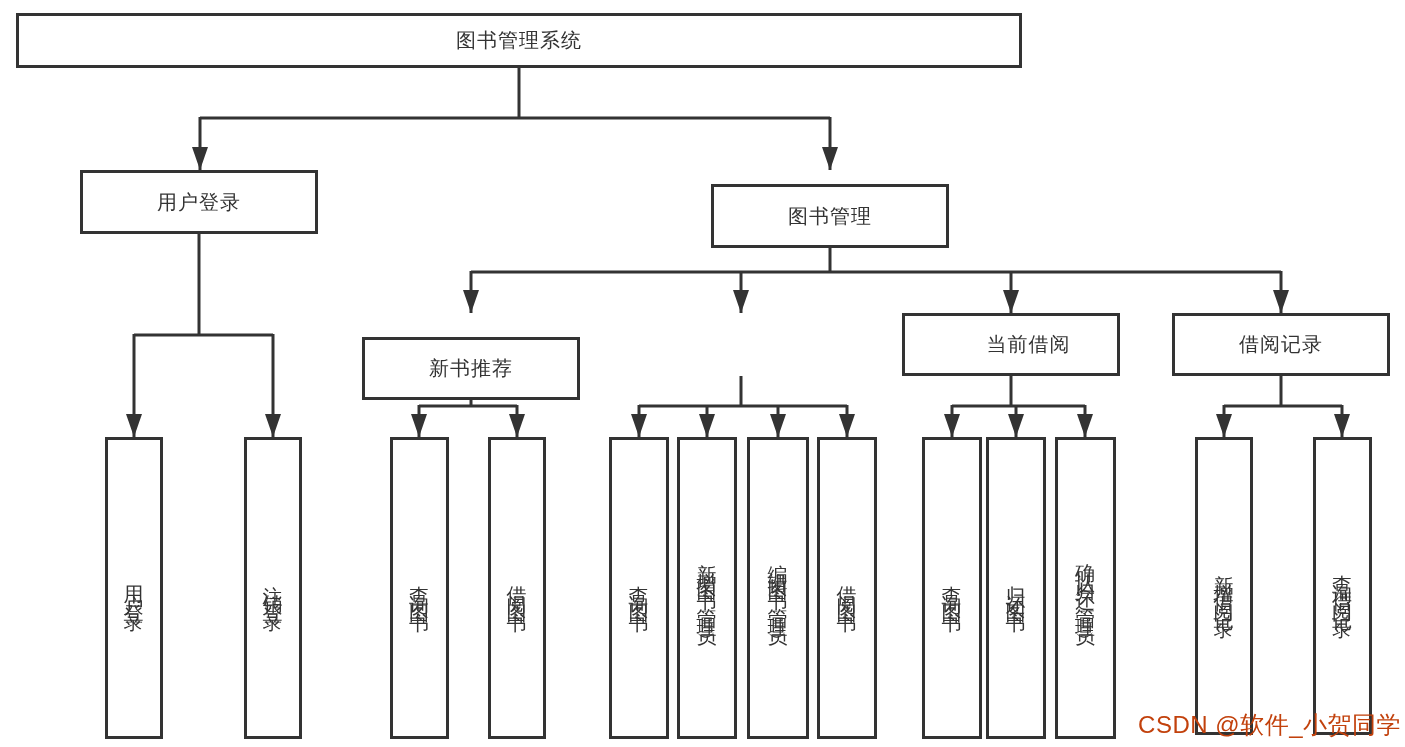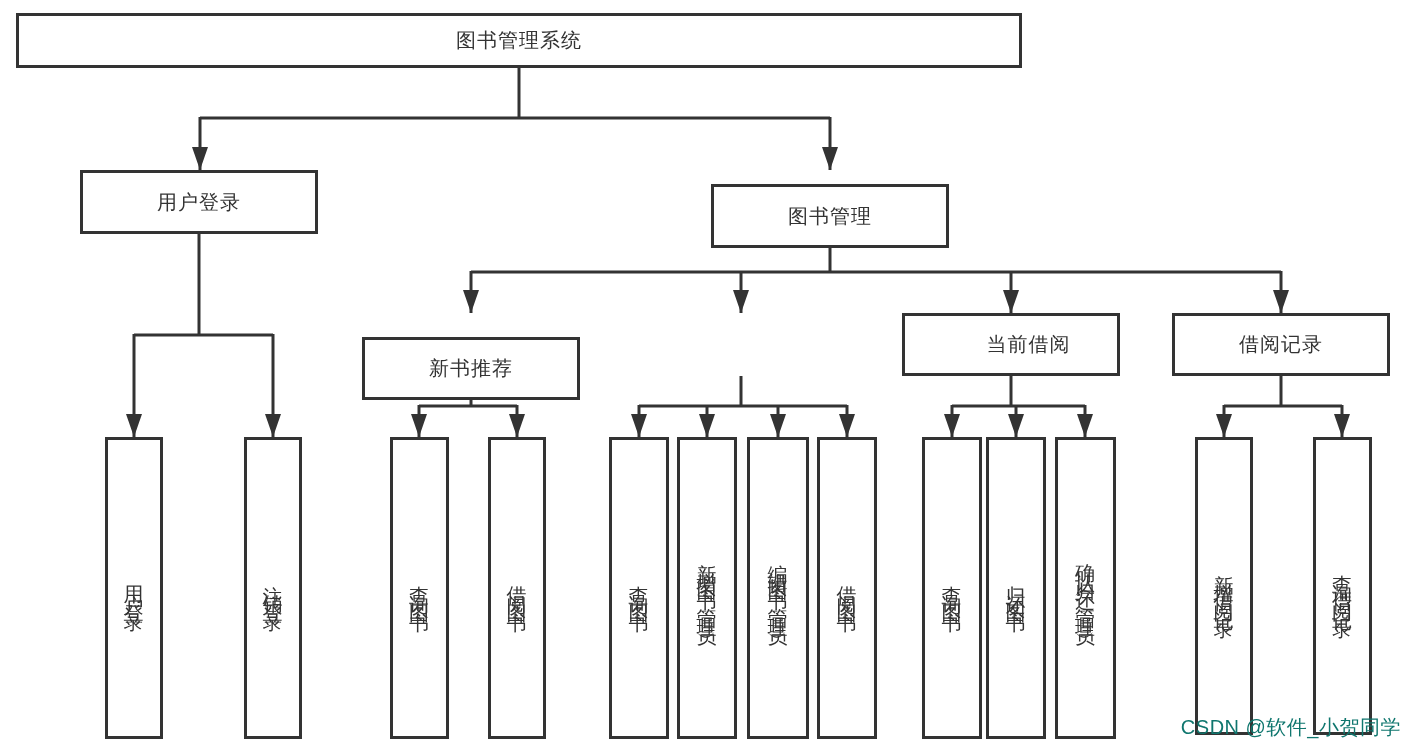--- a/index.html
+++ b/index.html
@@ -35,22 +35,22 @@
     writing-mode: vertical-rl;
     text-orientation: mixed;
     letter-spacing: 9px;
     line-height: 1.1;
     white-space: nowrap;
   }
   #watermark {
     position: absolute;
     right: 4px;
     bottom: 6px;
-    font-size: 20px;
-    color: #0f766e;
+    font-size: 24px;
+    color: #c2410c;
     letter-spacing: 0.5px;
     margin-top: 8px;
   }
 </style>
 </head>
 <body>
 
 <div id="canvas">
 
   <svg id="connectors" viewBox="0 0 1405 747" xmlns="http://www.w3.org/2000/svg">

